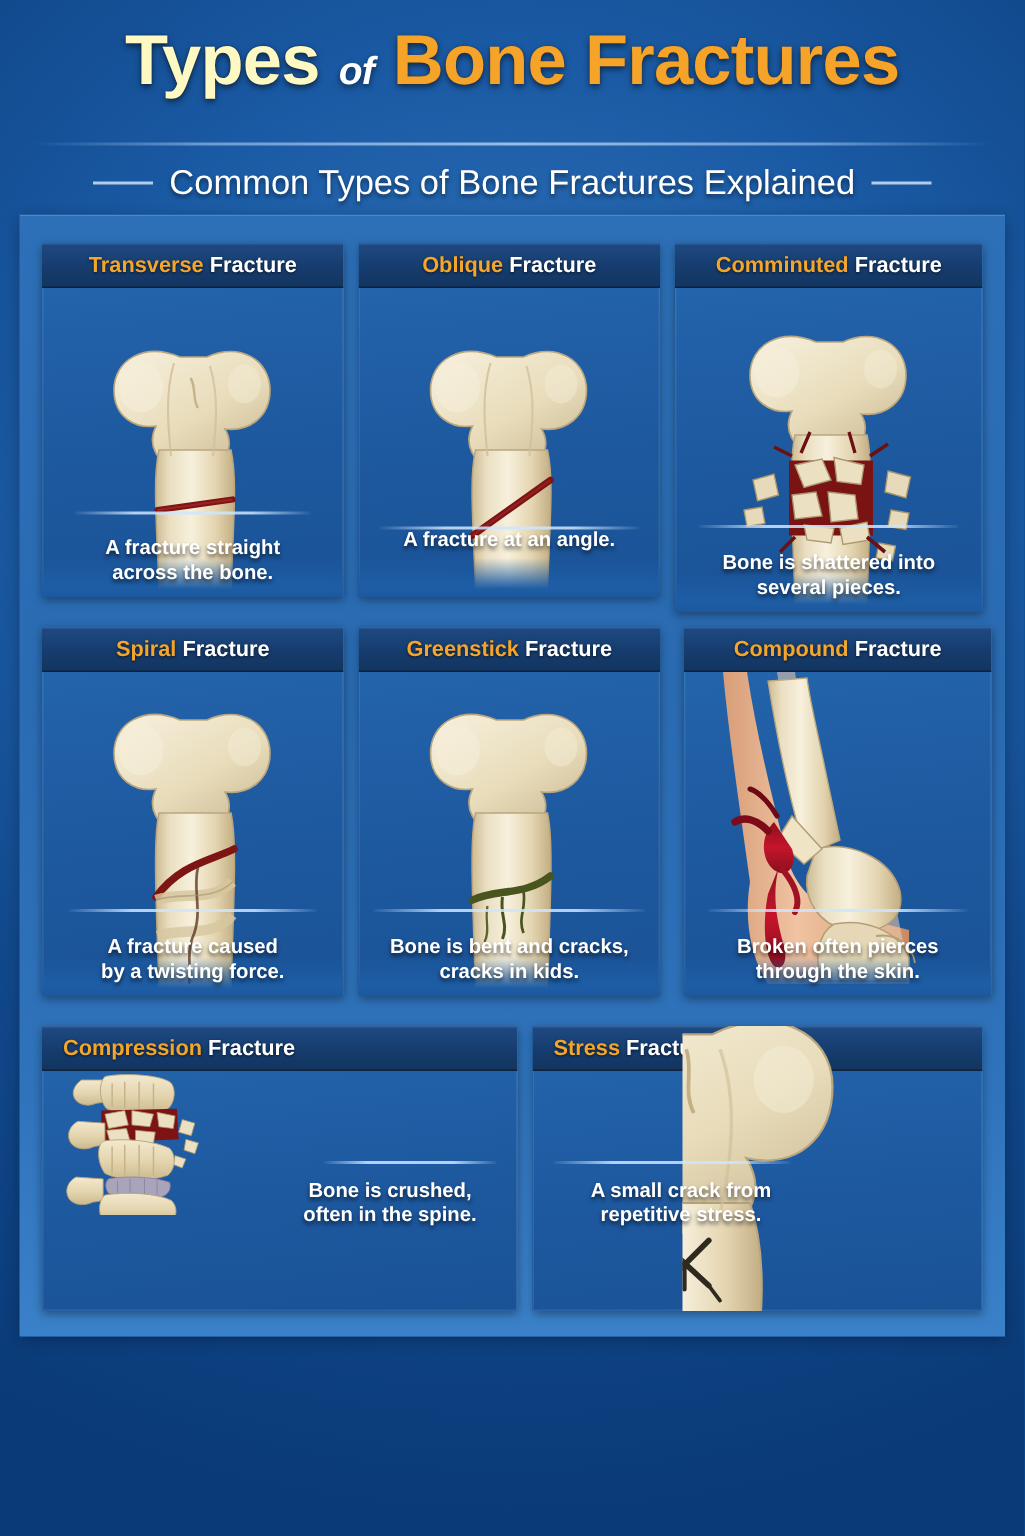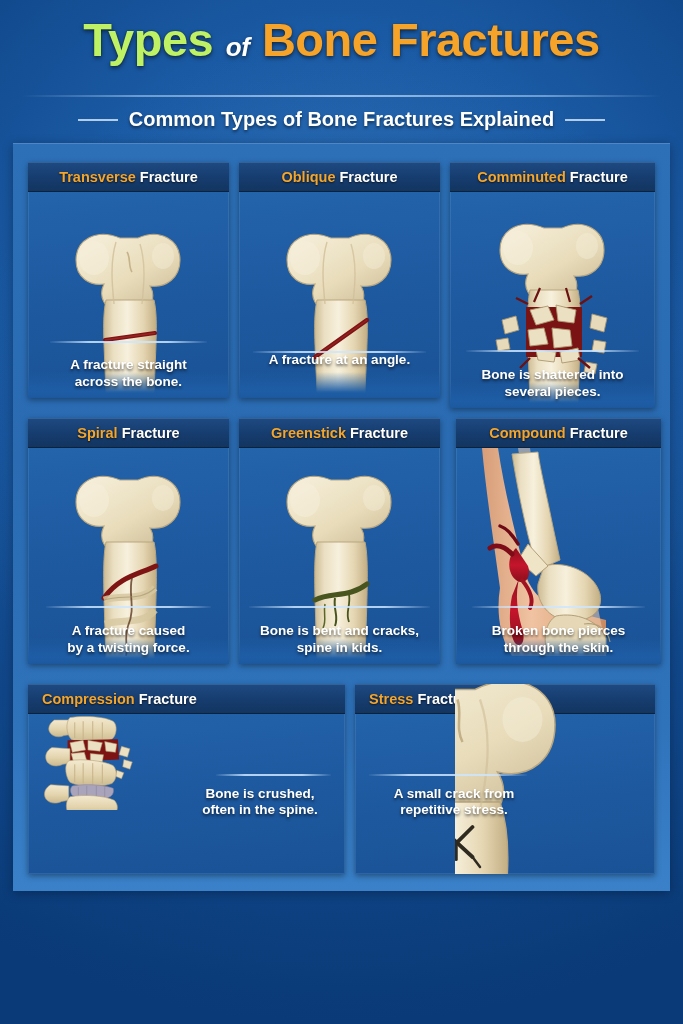--- a/index.html
+++ b/index.html
@@ -29,35 +29,35 @@
   .header{ position:absolute; top:0; left:0; right:0; height:143px; }
   .title{
     position:absolute; top:16px; left:0; right:0;
     text-align:center;
     font-size:47px; line-height:1;
     font-weight:bold;
     letter-spacing:-.5px;
     white-space:nowrap;
     font-stretch:condensed;
   }
-  .title .w{ color:#bef264; text-shadow:0 2px 4px rgba(0,0,0,.55), 0 0 1px rgba(0,0,0,.6); }
+  .title .w{ color:#fef9c3; text-shadow:0 2px 4px rgba(0,0,0,.55), 0 0 1px rgba(0,0,0,.6); }
   .title .it{ color:#ffffff; font-style:italic; font-size:26px; text-shadow:0 2px 4px rgba(0,0,0,.55); }
   .title .o{ color:#f6a329; text-shadow:0 2px 4px rgba(0,0,0,.55), 0 0 1px rgba(120,60,0,.6); }
 
   .hrule{
     position:absolute; top:95px; left:22px; right:22px; height:2px;
     background:linear-gradient(90deg, rgba(160,200,240,0) 0%, rgba(175,210,245,.55) 18%, rgba(190,220,250,.75) 50%, rgba(175,210,245,.55) 82%, rgba(160,200,240,0) 100%);
   }
   .subwrap{
     position:absolute; top:108px; left:0; right:0;
     display:flex; align-items:center; justify-content:center; gap:11px;
   }
   .subdash{ width:40px; height:2px; background:#cfe2f6; opacity:.85; }
   .subtitle{
-    color:#ffffff; font-size:20px; font-weight:bold; white-space:nowrap;
+    color:#ffffff; font-size:23px; font-weight:normal; white-space:nowrap;
     text-shadow:0 2px 3px rgba(0,0,0,.5);
     font-stretch:condensed;
   }
 
   
   .panel{
     position:absolute; left:13px; top:143px; width:657px; height:748px;
     background:linear-gradient(180deg,#2d70b8 0%, #2a6bb2 42%, #2f73bb 78%, #3a81c9 100%);
     box-shadow:0 2px 10px rgba(0,0,0,.30), inset 0 1px 0 rgba(255,255,255,.16);
     padding-left:28px;
@@ -304,21 +304,21 @@
           <path d="M76 152 C92 144 110 150 128 136" stroke="#49551f" stroke-width="5" fill="none" stroke-linecap="round"></path>
           <path d="M96 150 C94 162 100 168 96 178" stroke="#49551f" stroke-width="2" fill="none"></path>
           <path d="M110 146 C112 158 106 164 110 174" stroke="#49551f" stroke-width="1.8" fill="none"></path>
           <path d="M86 156 C84 166 88 172 84 180" stroke="#5a6628" stroke-width="1.5" fill="none"></path>
         </g>
       </svg>
       <div class="fadebase"></div>
       <div class="divider" style="left:10px; right:10px; bottom:56px;"></div>
       <div class="caption">
         <div>Bone is bent and cracks,</div>
-        <div>spine in kids.</div>
+        <div>cracks in kids.</div>
       </div>
     </div>
   </div>
 
   <div class="card" style="left:428px; top:256px; width:205px; height:246px;">
     <div class="card-head">
       <div class="card-title">
         <span class="k">Compound</span>
         <span class="n">Fracture</span>
       </div>
@@ -354,21 +354,21 @@
           <path d="M60 100 C50 110 52 126 60 132 C68 138 76 130 72 118 Z" fill="url(#bld)"></path>
           <path d="M64 128 C58 146 62 166 66 180 C70 192 66 200 60 196 C54 190 52 168 56 148 Z" fill="url(#bld)"></path>
           <path d="M66 132 C74 142 78 152 74 160" stroke="#a01222" stroke-width="4" fill="none" stroke-linecap="round"></path>
           <path d="M56 106 C48 98 40 96 34 100" stroke="#7d0c18" stroke-width="5" fill="none" stroke-linecap="round"></path>
           <path d="M62 96 C56 86 50 80 44 78" stroke="#6d0a15" stroke-width="3.4" fill="none" stroke-linecap="round"></path>
         </g>
       </svg>
       <div class="fadebase"></div>
       <div class="divider" style="left:16px; right:16px; bottom:56px;"></div>
       <div class="caption">
-        <div>Broken bone pierces</div>
+        <div>Broken often pierces</div>
         <div>through the skin.</div>
       </div>
     </div>
   </div>
 
   <div class="card" style="left:0px; top:522px; width:317px; height:190px;">
     <div class="card-head left">
       <div class="card-title">
         <span class="k">Compression</span>
         <span class="n">Fracture</span>

